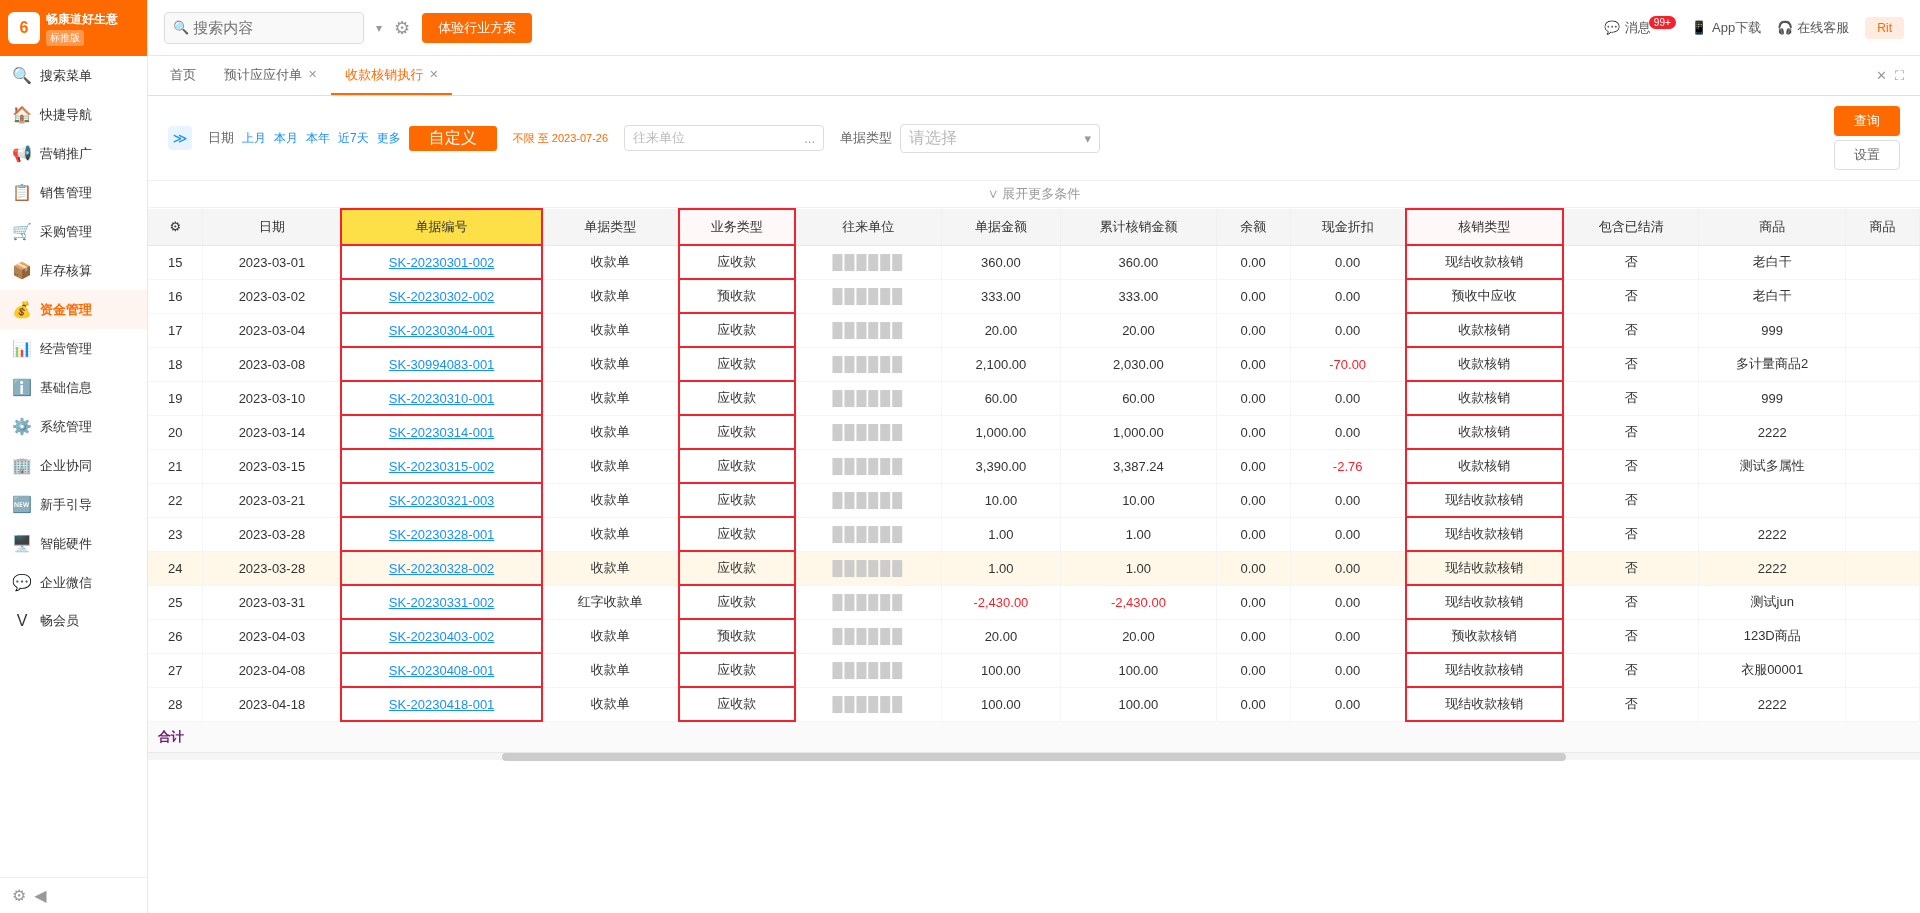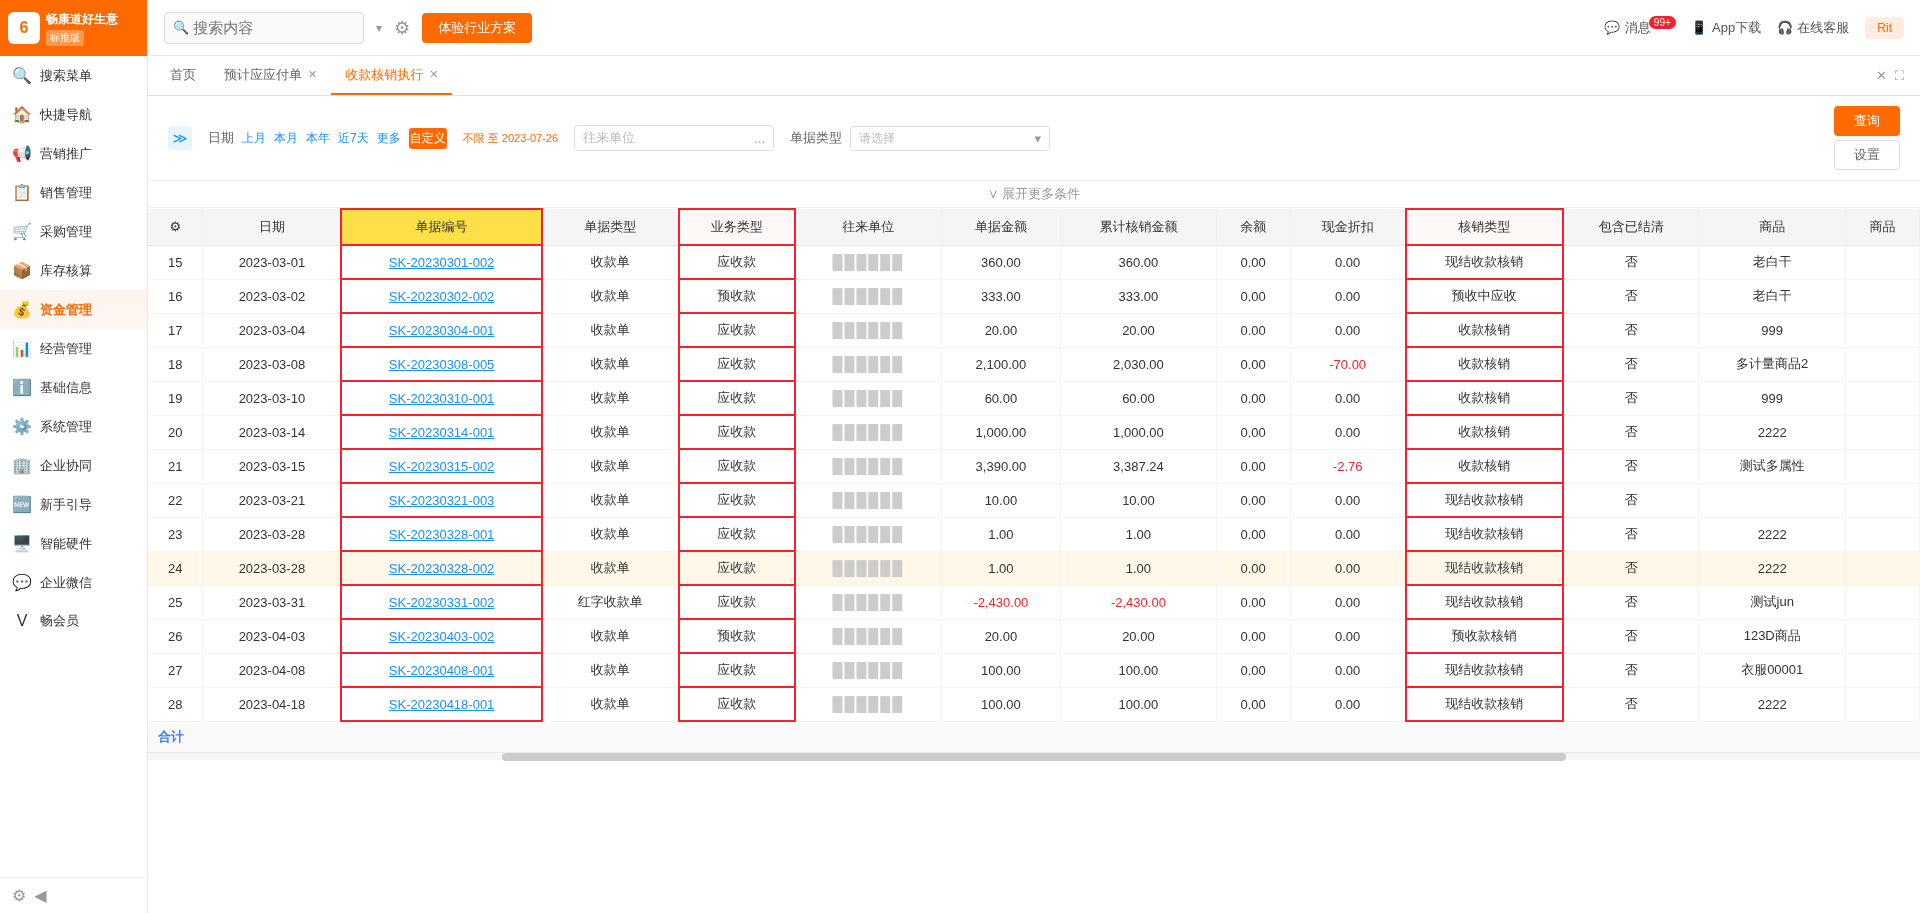--- a/index.html
+++ b/index.html
@@ -43,21 +43,21 @@
     .page-title { font-size: 18px; font-weight: bold; color: #333; }
     .page-actions { display: flex; gap: 8px; }
     .action-btn { display: flex; align-items: center; gap: 4px; padding: 5px 12px; border: 1px solid #ddd; border-radius: 4px; background: #fff; cursor: pointer; color: #555; font-size: 12px; }
 
     
     .filter-bar { background: #fff; padding: 10px 20px; border-bottom: 1px solid #f0f0f0; display: flex; align-items: center; gap: 16px; flex-wrap: wrap; }
     .filter-toggle { background: #e8f4ff; color: #1890ff; border: none; width: 24px; height: 24px; border-radius: 4px; cursor: pointer; font-size: 14px; display: flex; align-items: center; justify-content: center; }
     .filter-group { display: flex; align-items: center; gap: 8px; }
     .filter-label { color: #666; white-space: nowrap; }
     .filter-link { color: #1890ff; cursor: pointer; font-size: 12px; }
-    .filter-custom { background: #ff6a00; color: #fff; border: none; padding: 2px 1px; border-radius: 3px; font-size: 12px; cursor: pointer; }
+    .filter-custom { background: #ff6a00; color: #fff; border: none; padding: 2px 20px; border-radius: 3px; font-size: 16px; cursor: pointer; }
     .filter-date-range { color: #ff6a00; font-size: 12px; }
     .filter-unit { display: flex; align-items: center; gap: 4px; border: 1px solid #ddd; border-radius: 4px; padding: 3px 8px; min-width: 200px; color: #999; font-size: 12px; }
     .filter-select { display: flex; align-items: center; gap: 4px; border: 1px solid #ddd; border-radius: 4px; padding: 3px 8px; min-width: 180px; color: #999; font-size: 12px; cursor: pointer; }
     .filter-query-btn { background: #ff6a00; color: #fff; border: none; padding: 6px 20px; border-radius: 4px; cursor: pointer; font-size: 13px; }
     .filter-settings-btn { background: #fff; color: #666; border: 1px solid #ddd; padding: 5px 16px; border-radius: 4px; cursor: pointer; font-size: 13px; }
     .expand-bar { background: #fff; text-align: center; padding: 4px; border-bottom: 1px solid #f0f0f0; cursor: pointer; color: #999; font-size: 12px; }
 
     
     .table-container { flex: 1; overflow: auto; background: #fff; margin: 0; }
     table { width: 100%; border-collapse: collapse; font-size: 12px; }
@@ -226,21 +226,21 @@
       </div>
 
       <div class="filter-unit">
         <span style="color:#bbb;">往来单位</span>
         <span style="margin-left:auto;color:#999;">...</span>
       </div>
 
       <div class="filter-group">
         <span class="filter-label">单据类型</span>
         <div class="filter-select" style="min-width:200px;">
-          <span style="color:#bbb;font-size:12px;">请选择</span>
+          <span style="color:#bbb;font-size:16px;">请选择</span>
           <span style="margin-left:auto;">▾</span>
         </div>
       </div>
 
       <div style="margin-left:auto;display:flex;flex-direction:column;gap:4px;">
         <button class="filter-query-btn">查询</button>
         <button class="filter-settings-btn">设置</button>
       </div>
     </div>
 
@@ -313,21 +313,21 @@
               <td>0.00</td>
               <td>0.00</td>
               <td style="border: 2px solid rgb(245, 34, 45);">收款核销</td>
               <td>否</td>
               <td>999</td>
               <td></td>
             </tr>
             <tr>
               <td>18</td>
               <td>2023-03-08</td>
-              <td style="border: 2px solid rgb(245, 34, 45);"><a href="#" class="link-text">SK-20230308-005</a></td>
+              <td style="border: 2px solid rgb(245, 34, 45);"><a href="#" class="link-text">SK-30994083-001</a></td>
               <td>收款单</td>
               <td style="border: 2px solid rgb(245, 34, 45);">应收款</td>
               <td><span style="color:#ccc;font-size:14px;letter-spacing:2px;">██████</span></td>
               <td>2,100.00</td>
               <td>2,030.00</td>
               <td>0.00</td>
               <td class="red-text">-70.00</td>
               <td style="border: 2px solid rgb(245, 34, 45);">收款核销</td>
               <td>否</td>
               <td>多计量商品2</td>
@@ -489,21 +489,21 @@
               <td>0.00</td>
               <td>0.00</td>
               <td style="border: 2px solid rgb(245, 34, 45);">现结收款核销</td>
               <td>否</td>
               <td>2222</td>
               <td></td>
             </tr>
           </tbody>
         <tfoot>
           <tr>
-            <td colspan="14" style="text-align:left;padding:6px 10px;background:#fafafa;color:#3b82f6;font-weight:bold;">合计</td>
+            <td colspan="14" style="text-align:left;padding:6px 10px;background:#fafafa;color:#701a75;font-weight:bold;">合计</td>
           </tr>
         </tfoot>
       </table>
 
       <div style="height:8px;background:#f5f5f5;border-top:1px solid #e8e8e8;">
         <div style="width:60%;height:8px;background:#ccc;border-radius:4px;margin-left:20%;"></div>
       </div>
     </div>
 
   </div>

